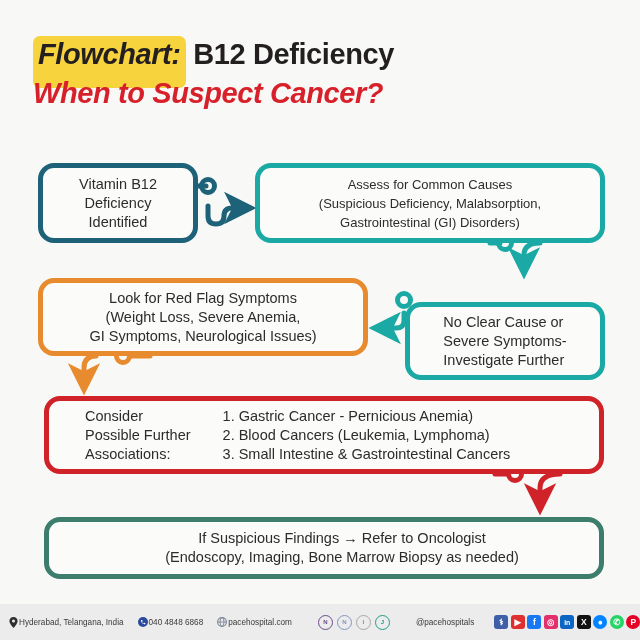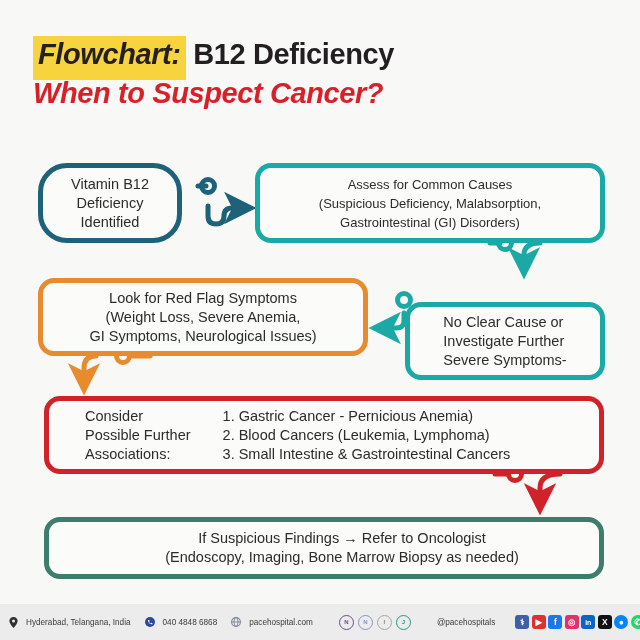--- a/index.html
+++ b/index.html
@@ -13,22 +13,22 @@
   .page{position:relative;width:640px;height:640px;}
 
   
   .header{position:absolute;left:0;top:0;width:640px;height:146px;}
   .title-block{position:absolute;left:33px;top:38px;}
   .title-line1{
     font-size:29px;font-weight:bold;letter-spacing:-0.4px;
     line-height:33px;white-space:nowrap;color:#231f20;
   }
   .hl{
-    background:#f7d33e;color:#231f20;padding:2px 5px 10px 5px;
-    font-style:italic;font-weight:bold;
+    background:#f7d33e;color:#231f20;padding:2px 5px 18px 5px;
+    font-style:italic;font-weight:bold;border-radius:7px;
   }
   .title-line2{
     margin-top:6px;
     font-size:29px;font-weight:bold;letter-spacing:-0.4px;
     color:#d8202a;line-height:33px;white-space:nowrap;font-style:italic;
   }
   .title-line1 .plain{font-weight:bold;}
 
   .logo{position:absolute;left:505px;top:30px;width:125px;height:100px;text-align:center;}
   .logo-mark{position:relative;height:52px;}
@@ -47,21 +47,21 @@
     background:#fbfbf9;
     border-style:solid;
     border-radius:16px;
     box-sizing:border-box;
     display:flex;align-items:center;justify-content:center;
     text-align:center;
     color:#2c2c2c;
   }
   .box .txt{line-height:18px;font-size:14.5px;}
 
-  #box-b12{left:38px;top:163px;width:144px;height:80px;border-width:5px;border-color:#1d6279;border-radius:29px;}
+  #box-b12{left:38px;top:163px;width:160px;height:80px;border-width:5px;border-color:#1d6279;}
   #box-b12 .txt{font-size:14.5px;line-height:19px;}
 
   #box-assess{left:255px;top:163px;width:350px;height:80px;border-width:5px;border-color:#1aa9a4;}
   #box-assess .txt{font-size:13px;line-height:19px;}
 
   #box-noclear{left:405px;top:278px;width:200px;height:78px;border-width:5px;border-color:#1aa9a4;margin-top:24px;}
   #box-noclear .txt{font-size:14.5px;line-height:19px;text-align:left;}
 
   #box-redflag{left:38px;top:278px;width:330px;height:78px;border-width:5px;border-color:#e88b2e;}
   #box-redflag .txt{font-size:14.5px;line-height:19px;}
@@ -80,21 +80,21 @@
   
   .connectors{position:absolute;left:0;top:0;width:640px;height:640px;pointer-events:none;}
 
   
   .footer{
     position:absolute;left:0;top:604px;width:640px;height:36px;
     background:#ececed;
     display:flex;align-items:center;
   }
   .f-left{display:flex;align-items:center;gap:14px;padding-left:9px;}
-  .f-item{display:flex;align-items:center;gap:8px;font-size:8.2px;color:#3a3a3a;white-space:nowrap;}
+  .f-item{display:flex;align-items:center;gap:1px;font-size:8.2px;color:#3a3a3a;white-space:nowrap;}
   .f-badges{display:flex;align-items:center;gap:4px;padding-left:12px;}
   .badge{
     width:13px;height:13px;border-radius:50%;
     border:1px solid #9aa0b4;background:#ececed;
     display:flex;align-items:center;justify-content:center;
     font-size:6px;color:#6e7488;font-weight:bold;
   }
   .b-nabh{border-color:#6d4b8a;color:#6d4b8a;}
   .b-nabl{border-color:#8796c2;color:#8796c2;}
   .b-iso{border-color:#a7a7a7;color:#8a8a8a;}
@@ -179,22 +179,22 @@
     <div class="txt">
       <div>Assess for Common Causes</div>
       <div>(Suspicious Deficiency, Malabsorption,</div>
       <div>Gastrointestinal (GI) Disorders)</div>
     </div>
   </div>
 
   <div class="box" id="box-noclear">
     <div class="txt">
       <div>No Clear Cause or</div>
+      <div>Severe Symptoms-</div>
       <div>Investigate Further</div>
-      <div>Severe Symptoms-</div>
     </div>
   </div>
 
   <div class="box" id="box-redflag">
     <div class="txt">
       <div>Look for Red Flag Symptoms</div>
       <div>(Weight Loss, Severe Anemia,</div>
       <div>GI Symptoms, Neurological Issues)</div>
     </div>
   </div>

